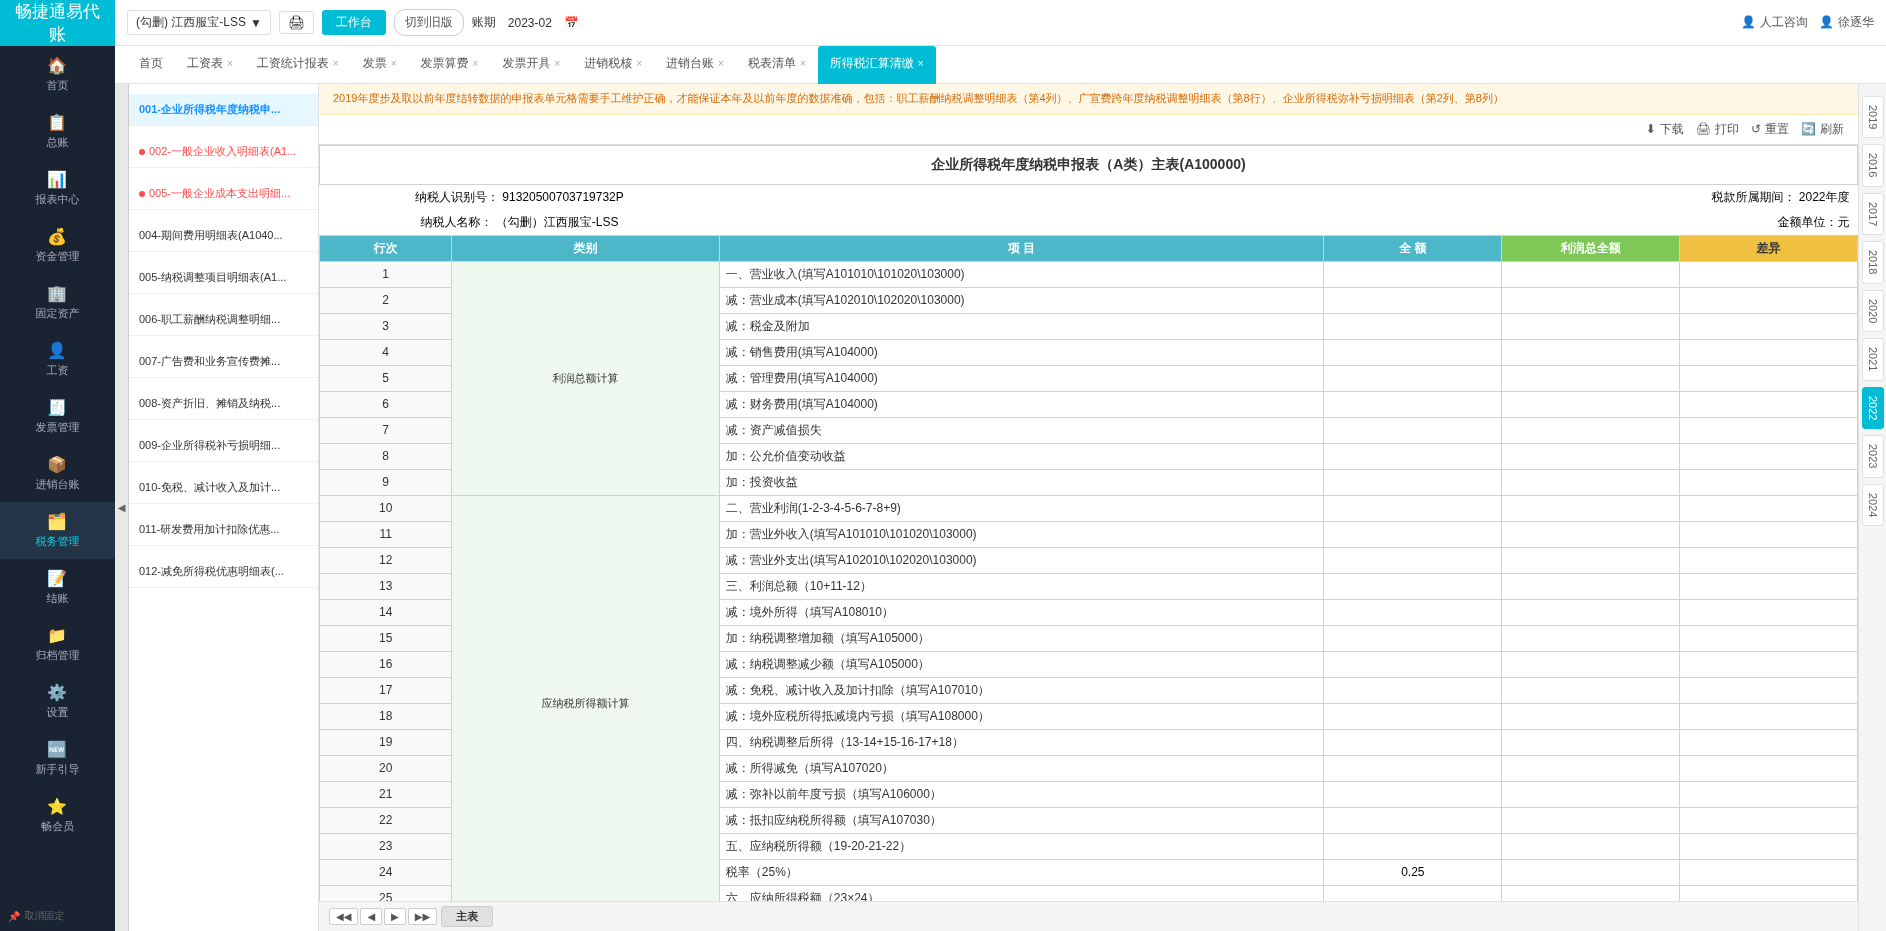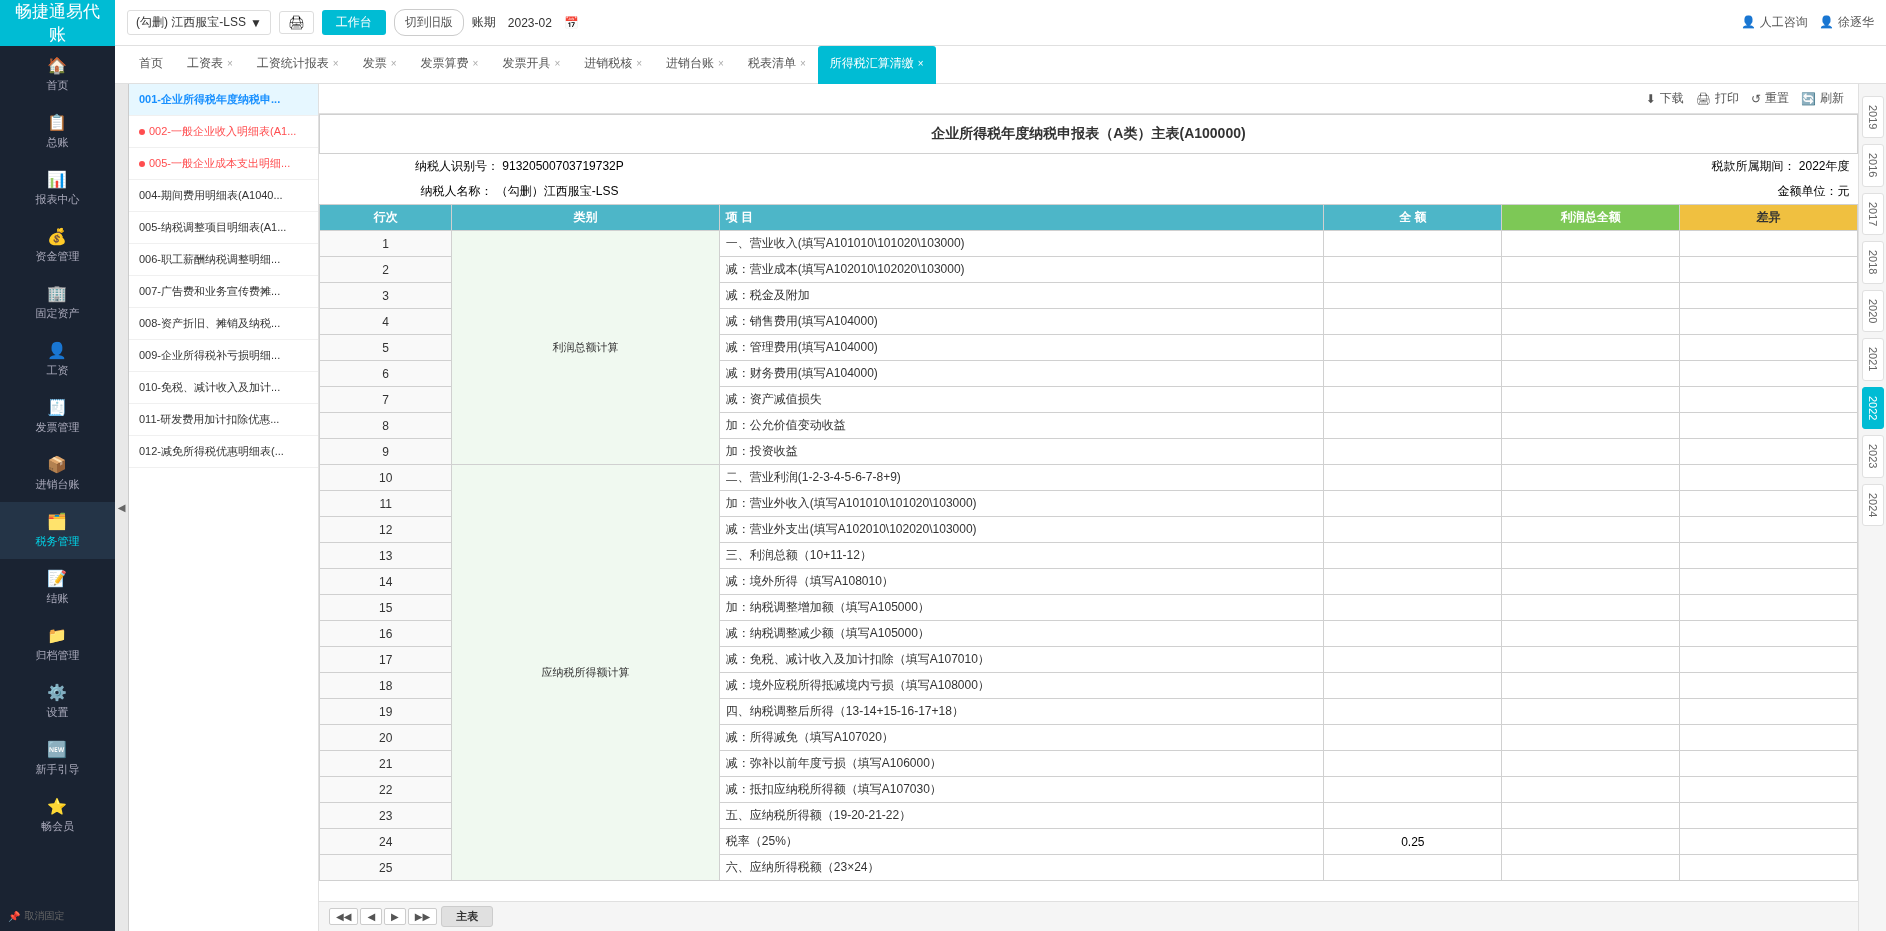--- a/index.html
+++ b/index.html
@@ -30,21 +30,21 @@
     .nav-tab { padding: 0 12px; height: 38px; display: flex; align-items: center; gap: 4px; cursor: pointer; font-size: 12px; color: #555; border-bottom: 2px solid transparent; white-space: nowrap; }
     .nav-tab.active { color: white; background: #00bcd4; border-radius: 3px 3px 0 0; }
     .nav-tab .close { color: #aaa; font-size: 10px; }
     .nav-tab.active .close { color: white; }
 
     
     .content { flex: 1; display: flex; overflow: hidden; }
 
     
     .left-panel { width: 190px; background: white; border-right: 1px solid #e0e0e0; display: flex; flex-direction: column; flex-shrink: 0; overflow-y: auto; }
-    .left-panel-item { padding: 8px 10px; font-size: 11px; cursor: pointer; color: #333; border-bottom: 1px solid #f0f0f0; display: flex; align-items: center; gap: 4px; }
+    .left-panel-item { padding: 8px 10px; font-size: 11px; cursor: pointer; color: #333; border-bottom: 1px solid #f0f0f0; display: flex; align-items: center; gap: 4px; margin-top: 10px; }
     .left-panel-item.active { background: #e6f7ff; color: #1890ff; font-weight: bold; }
     .left-panel-item.error { color: #ff4d4f; }
     .left-panel-item .dot { width: 6px; height: 6px; border-radius: 50%; background: #ff4d4f; flex-shrink: 0; }
 
     
     .spreadsheet-area { flex: 1; display: flex; flex-direction: column; overflow: hidden; }
 
     
     .warning-bar { background: #fff7e6; border-bottom: 1px solid #ffe7ba; padding: 6px 14px; font-size: 11px; color: #d46b08; flex-shrink: 0; line-height: 1.6; }
 
@@ -62,21 +62,21 @@
     table { border-collapse: collapse; font-size: 12px; width: 100%; min-width: 700px; }
     table th, table td { border: 1px solid #d0d0d0; padding: 4px 6px; text-align: center; white-space: nowrap; }
     table thead th { background: #4db6c8; color: white; font-weight: bold; position: sticky; top: 0; z-index: 2; }
     table thead th.green { background: #7dc856; }
     table thead th.yellow { background: #f0c040; color: #333; }
     table .row-num { background: #f9f9f9; color: #333; font-weight: normal; width: 36px; }
     table .row-label { text-align: left; color: #333; }
     table .cat-cell { background: #f0f9f0; color: #333; font-size: 11px; }
     .col-a { width: 50px; }
     .col-b { width: 80px; }
-    .col-c { width: 340px; text-align: left; }
+    .col-c { width: 340px; text-align: center; }
     .col-d { width: 100px; }
     .col-e { width: 100px; }
     .col-f { width: 100px; }
 
     
     .sheet-tabs { height: 30px; display: flex; align-items: center; padding: 0 10px; gap: 4px; background: #f5f5f5; border-top: 1px solid #e0e0e0; flex-shrink: 0; }
     .sheet-tab { padding: 2px 14px; border: 1px solid #ccc; background: white; border-radius: 3px; cursor: pointer; font-size: 11px; color: #333; }
     .sheet-tab.active { background: #e0e0e0; font-weight: bold; }
     .nav-arrows { display: flex; gap: 2px; }
     .nav-arrow { padding: 2px 6px; border: 1px solid #ccc; background: white; cursor: pointer; font-size: 10px; color: #555; border-radius: 2px; }
@@ -253,20 +253,21 @@
       <div class="left-panel-item">
           <span>011-研发费用加计扣除优惠...</span>
         </div>
       <div class="left-panel-item">
           <span>012-减免所得税优惠明细表(...</span>
         </div>
     </div>
 
     <div class="spreadsheet-area">
 
+      <div class="warning-bar">2019年度步及取以前年度结转数据的申报表单元格需要手工维护正确，才能保证本年及以前年度的数据准确，包括：职工薪酬纳税调整明细表（第4列）、广宣费跨年度纳税调整明细表（第8行）、企业所得税弥补亏损明细表（第2列、第8列）</div>
 
       <div class="sheet-toolbar">
         <div class="sheet-toolbar-btn">
           <span>⬇</span>
           <span>下载</span>
         </div>
         <div class="sheet-toolbar-btn">
           <span>🖨</span>
           <span>打印</span>
         </div>

